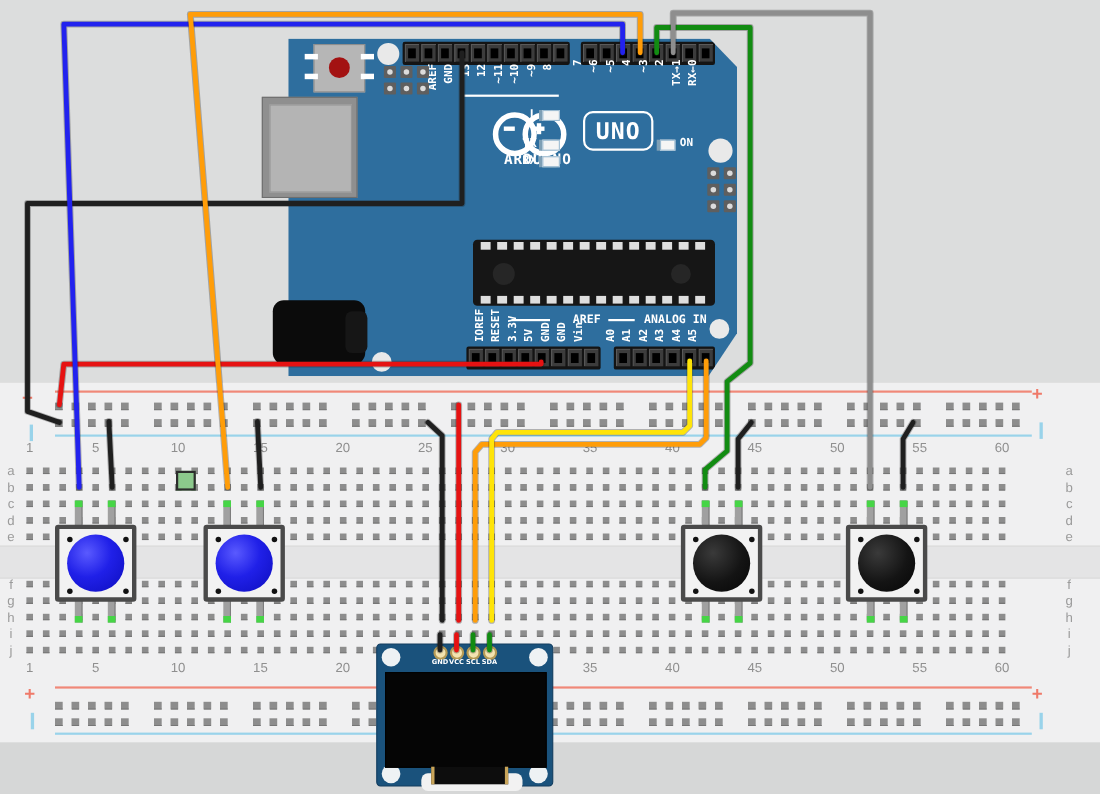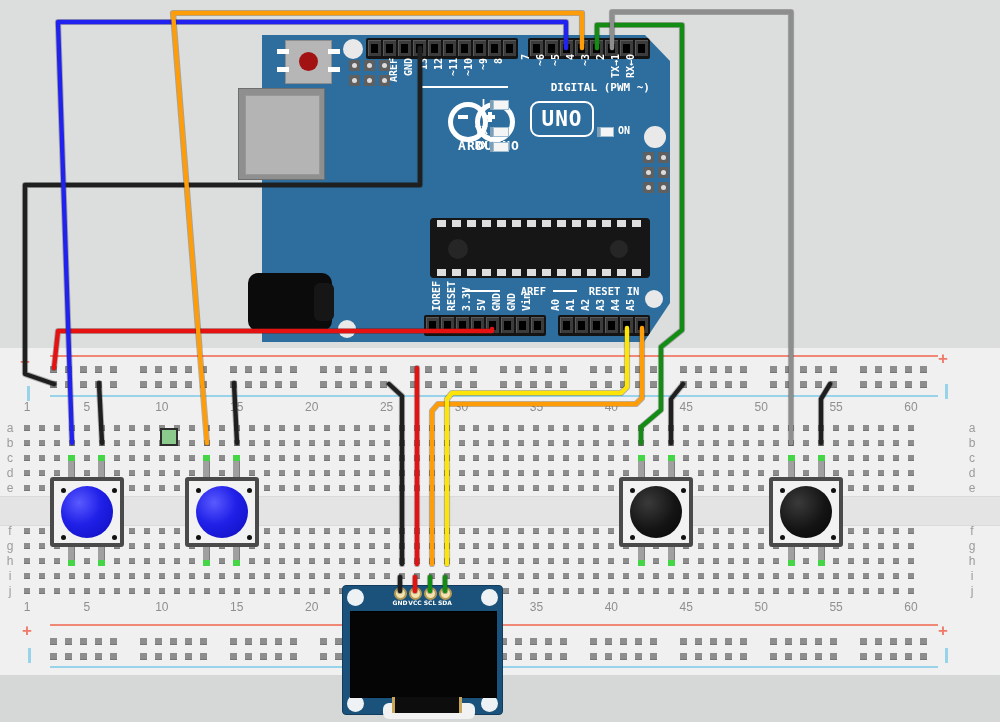--- a/index.html
+++ b/index.html
@@ -934,25 +934,24 @@
 
     <div class="abs logo-circle" style="left:186px;top:67px;"></div>
     <div class="abs logo-circle" style="left:213px;top:67px;"></div>
     <div class="abs hwhite" style="left:196px;top:80px;width:10px;height:4px;"></div>
     <div class="abs hwhite" style="left:223px;top:80px;width:10px;height:4px;"></div>
     <div class="abs hwhite" style="left:226px;top:77px;width:4px;height:10px;"></div>
     <div id="uno-box" class="abs" style="left:268px;top:66px;width:60px;height:32px;">
       <span class="boardtext" style="font-size:21px;line-height:32px;letter-spacing:1px;">UNO</span>
     </div>
     <div class="abs boardtext" style="left:183px;top:103px;width:88px;text-align:center;font-size:13px;letter-spacing:1px;">ARDUINO</div>
-    <div class="abs boardtext" style="left:140px;top:46px;width:248px;text-align:right;font-size:11px;">DIGITAL (PWM ~)</div>
     <div class="abs hwhite" style="left:160px;top:51px;width:86px;height:2px;"></div>
     <div class="abs boardtext" style="left:240px;top:250px;width:44px;text-align:right;font-size:10.5px;">AREF</div>
     <div class="abs hwhite" style="left:203px;top:255px;width:35px;height:2px;"></div>
-    <div class="abs boardtext" style="left:316px;top:250px;width:72px;text-align:center;font-size:10.5px;">RESET IN</div>
+    <div class="abs boardtext" style="left:316px;top:250px;width:72px;text-align:center;font-size:10.5px;">ANALOG IN</div>
     <div class="abs hwhite" style="left:291px;top:255px;width:24px;height:2px;"></div>
     <div class="abs boardtext" style="left:356px;top:90px;font-size:10px;">ON</div>
     <div class="abs led-rect" style="left:338px;top:92px;width:12px;height:8px;"></div>
 
     <div class="abs mounthole" style="left:81px;top:4px;width:20px;height:20px;"></div>
     <div class="abs mounthole" style="left:382px;top:91px;width:22px;height:22px;"></div>
     <div class="abs mounthole" style="left:76px;top:285px;width:18px;height:18px;"></div>
     <div class="abs mounthole" style="left:383px;top:255px;width:18px;height:18px;"></div>
 
     <div class="abs chip" style="left:168px;top:183px;width:220px;height:60px;">

